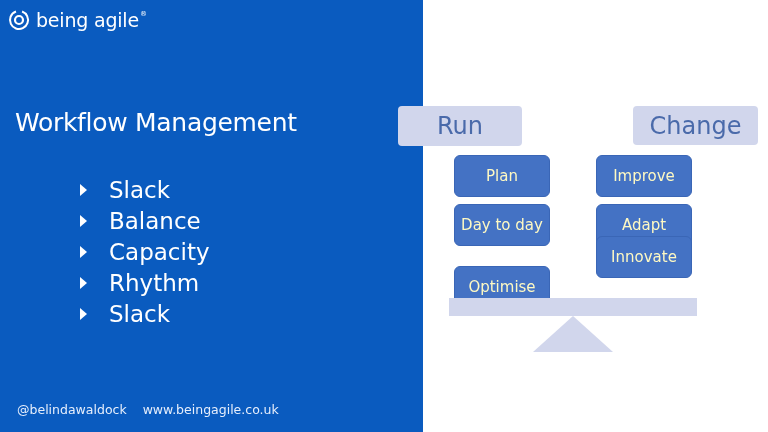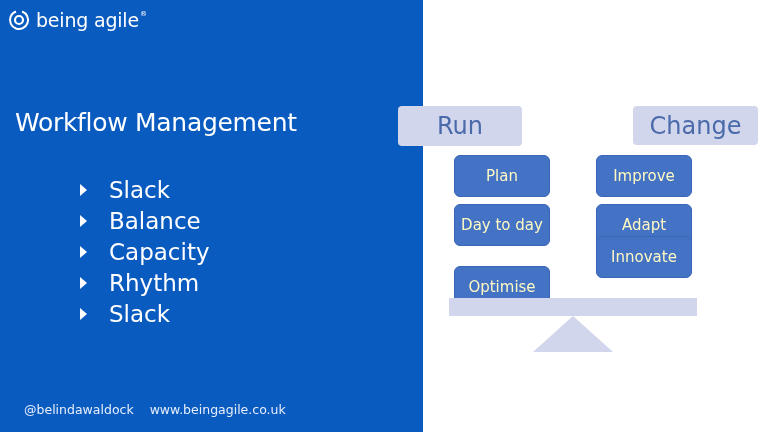--- a/index.html
+++ b/index.html
@@ -6,21 +6,21 @@
   body{width:768px;height:432px;position:relative;overflow:hidden;background:#ffffff;font-family:"DejaVu Sans","Liberation Sans",sans-serif;}
   .left{position:absolute;left:0;top:0;width:423px;height:432px;background:#0a5bbf;}
   .logo{position:absolute;left:8px;top:9px;display:flex;align-items:center;color:#fff;}
   .logo-icon{width:22px;height:22px;}
   .logo-text{font-size:19px;margin-left:6px;letter-spacing:-0.2px;line-height:22px;}
   .logo-reg{font-size:7px;vertical-align:top;margin-left:1px;position:relative;top:-6px;}
   .title{position:absolute;left:15px;top:108px;color:#fff;font-size:25px;letter-spacing:-0.3px;}
   .bullets{position:absolute;left:76px;top:174px;list-style:none;margin:0;padding:0;}
   .bullets li{display:flex;align-items:center;height:31px;color:#fff;font-size:23px;}
   .bullet-tri{width:0;height:0;border-top:6px solid transparent;border-bottom:6px solid transparent;border-left:7px solid #fff;margin-right:22px;margin-left:4px;}
-  .footer{position:absolute;left:24px;top:402px;color:#e6eefc;font-size:12.5px;}
+  .footer{position:absolute;left:17px;top:402px;color:#e6eefc;font-size:12.5px;}
   .footer span{margin-right:12px;}
 
   .hdr{position:absolute;background:#d1d6ec;border-radius:4px;color:#4a6aaa;font-size:24px;display:flex;align-items:center;justify-content:center;}
   .box{position:absolute;width:96px;height:42px;background:#4472c4;border:1px solid #3a66b6;border-radius:6px;color:#fef9c3;font-size:15px;display:flex;align-items:center;justify-content:center;box-sizing:border-box;}
   .beam{position:absolute;left:449px;top:298px;width:248px;height:18px;background:#d1d6ec;}
   .fulcrum{position:absolute;left:533px;top:316px;width:0;height:0;border-left:40px solid transparent;border-right:40px solid transparent;border-bottom:36px solid #d1d6ec;}
 </style>
 </head>
 <body>
 

